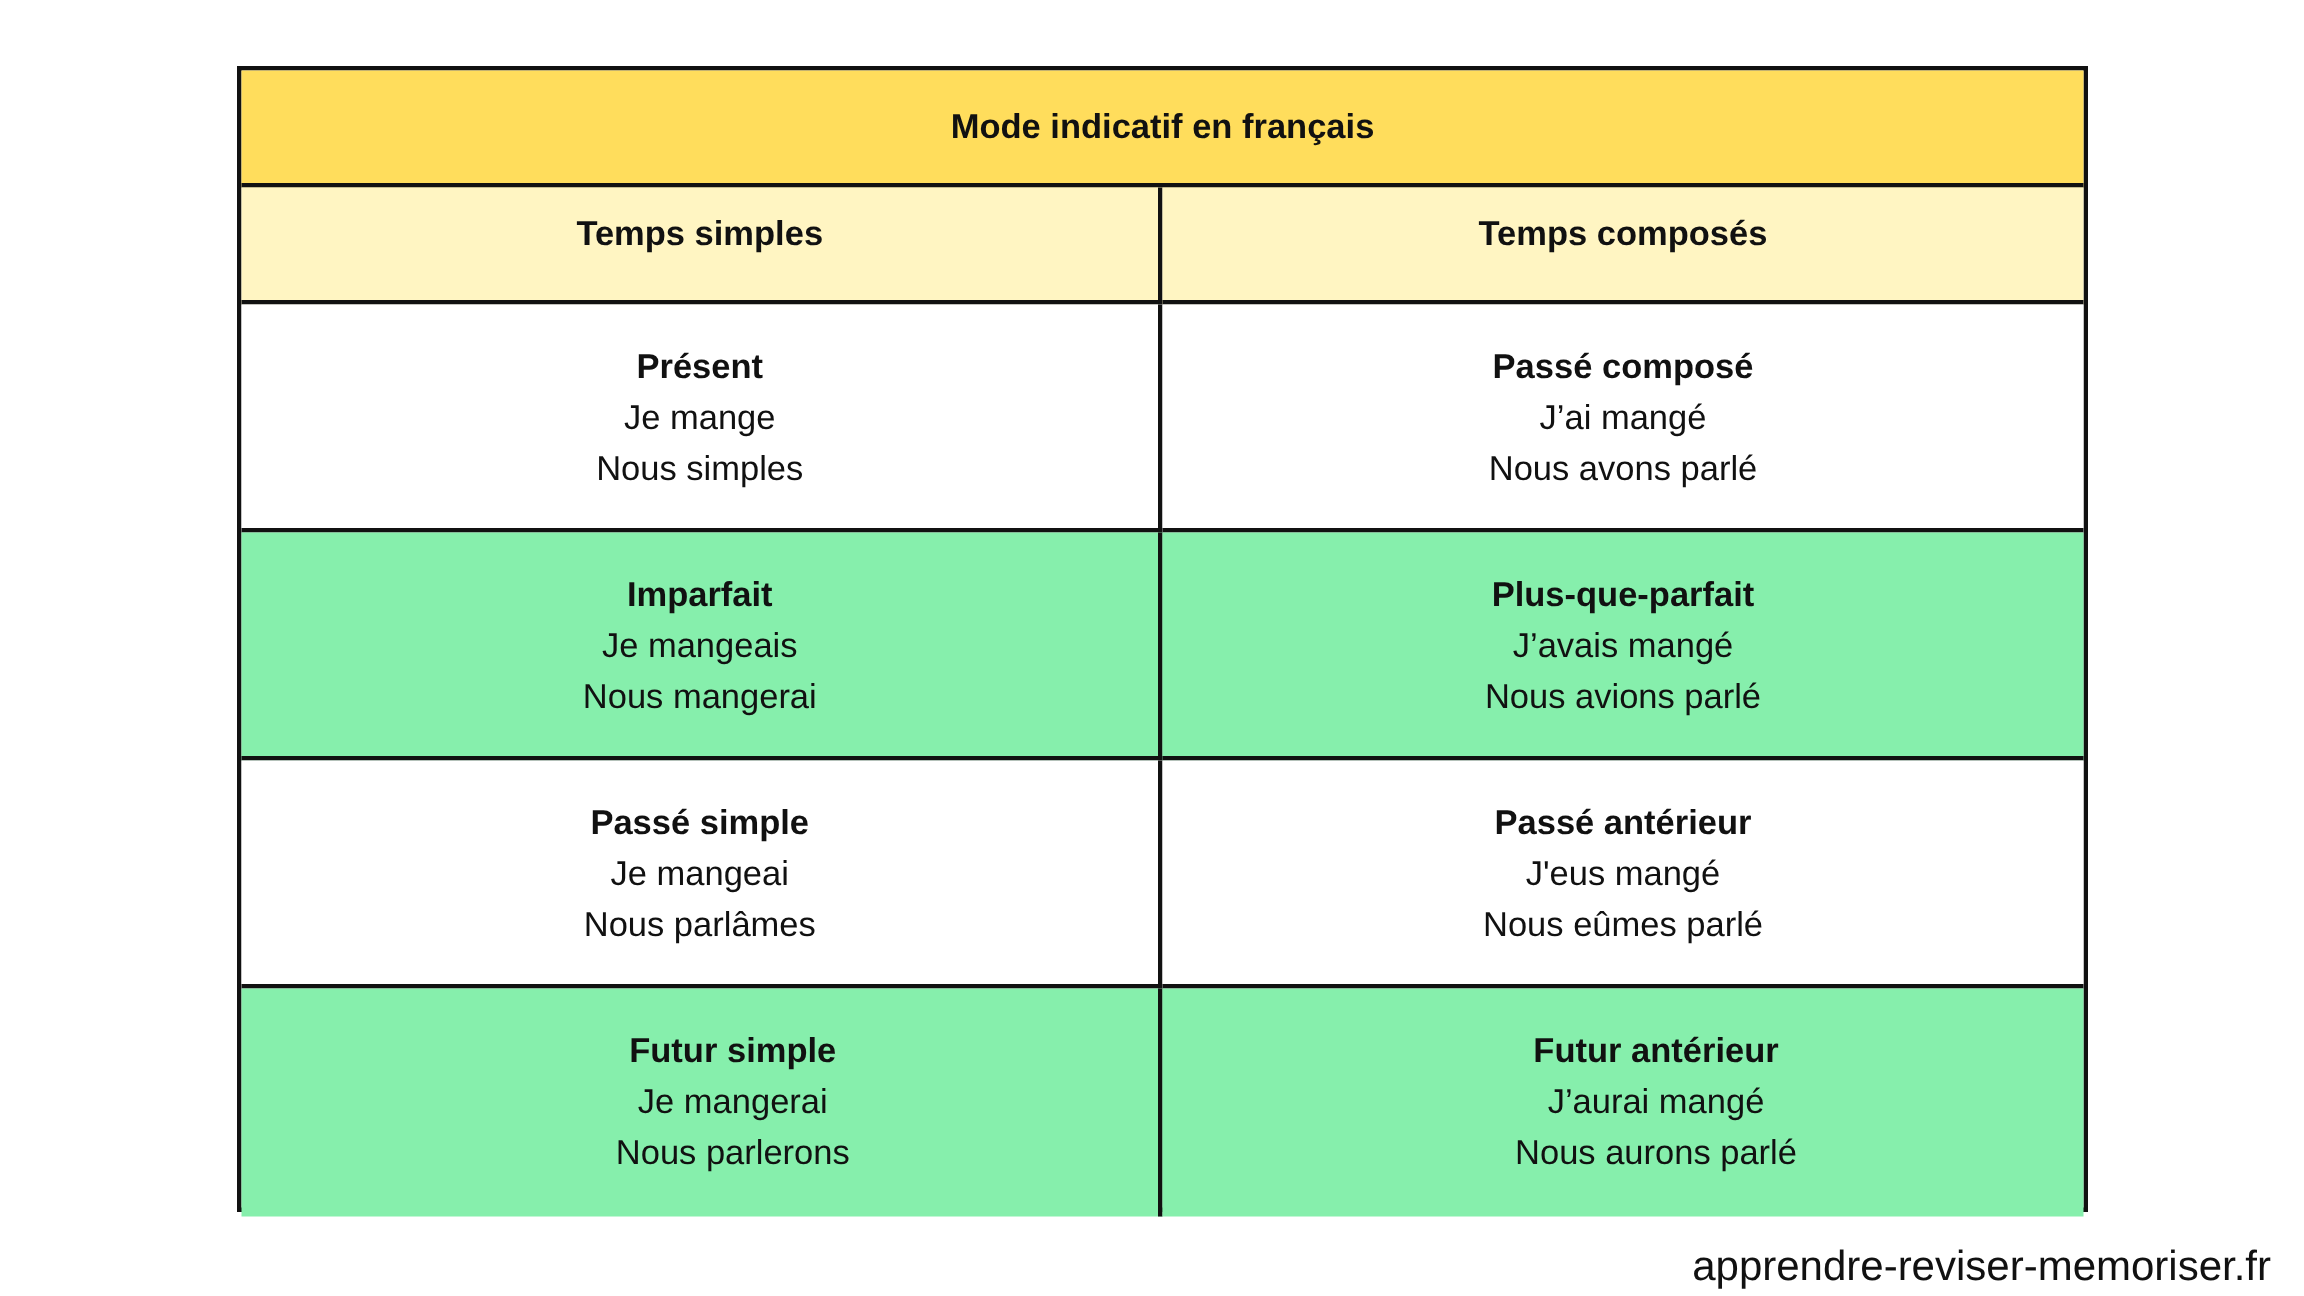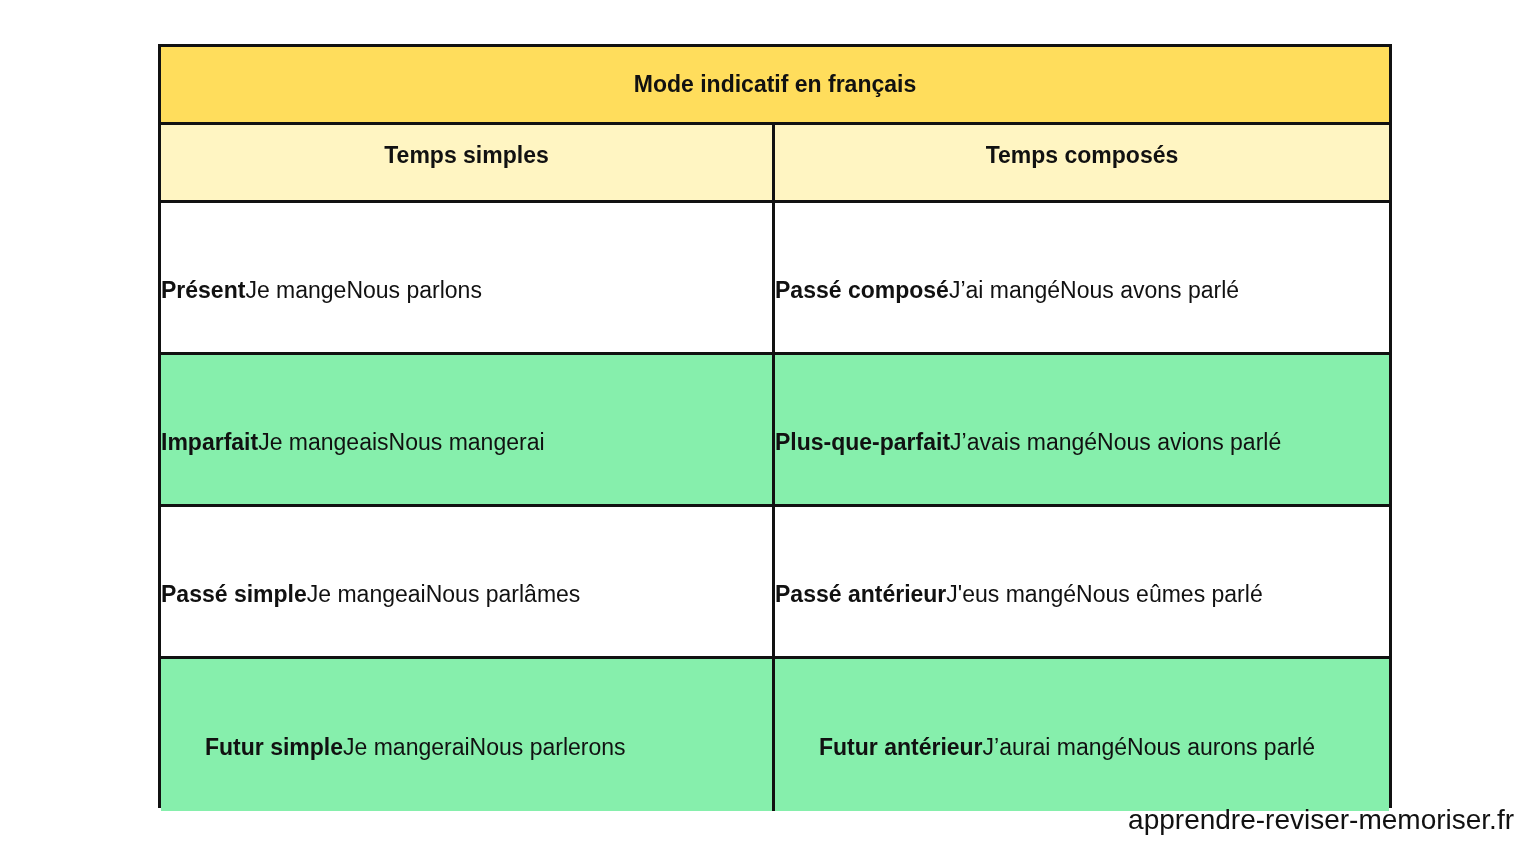--- a/index.html
+++ b/index.html
@@ -18,46 +18,46 @@
     grid-column: 1 / 3; background: #ffdd5c; border-bottom: 3px solid #111111;
     display: flex; align-items: center; justify-content: center;
     font-weight: bold; font-size: 23px;
   }
   .hcell {
     background: #fff5c2; border-bottom: 3px solid #111111;
     display: flex; align-items: center; justify-content: center;
     font-weight: bold; font-size: 23px; padding-bottom: 14px; box-sizing: border-box;
   }
   .cell {
-    display: flex; flex-direction: row; align-items: center; justify-content: flex-start;
+    display: flex; flex-direction: column; align-items: center; justify-content: flex-start;
     padding-top: 24px; box-sizing: border-box; font-size: 23px; line-height: 34px;
     border-bottom: 3px solid #111111;
   }
   .row-last .cell, .cell.last { border-bottom: none; padding-left: 44px; }
   .left { border-right: 3px solid #111111; }
   .odd { background: #ffffff; }
   .even { background: #86efac; }
   .tense { font-weight: bold; }
   .footer {
-    position: absolute; right: 22px; top: 804px; font-size: 28px; color: #111111;
+    position: absolute; right: 22px; top: 828px; font-size: 28px; color: #111111;
   }
 </style>
 </head>
 <body>
 
 <div class="tbl">
   <div class="title">Mode indicatif en français</div>
 
   <div class="hcell left">Temps simples</div>
   <div class="hcell">Temps composés</div>
 
   <div class="cell left odd">
     <span class="tense">Présent</span>
     <span>Je mange</span>
-    <span>Nous parlons</span>
+    <span>Nous simples</span>
   </div>
   <div class="cell odd">
     <span class="tense">Passé composé</span>
     <span>J’ai mangé</span>
     <span>Nous avons parlé</span>
   </div>
 
   <div class="cell left even">
     <span class="tense">Imparfait</span>
     <span>Je mangeais</span>

